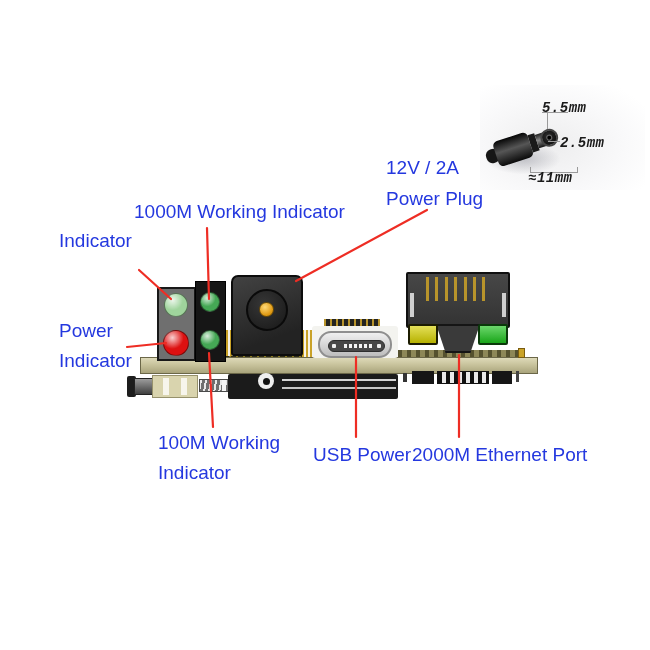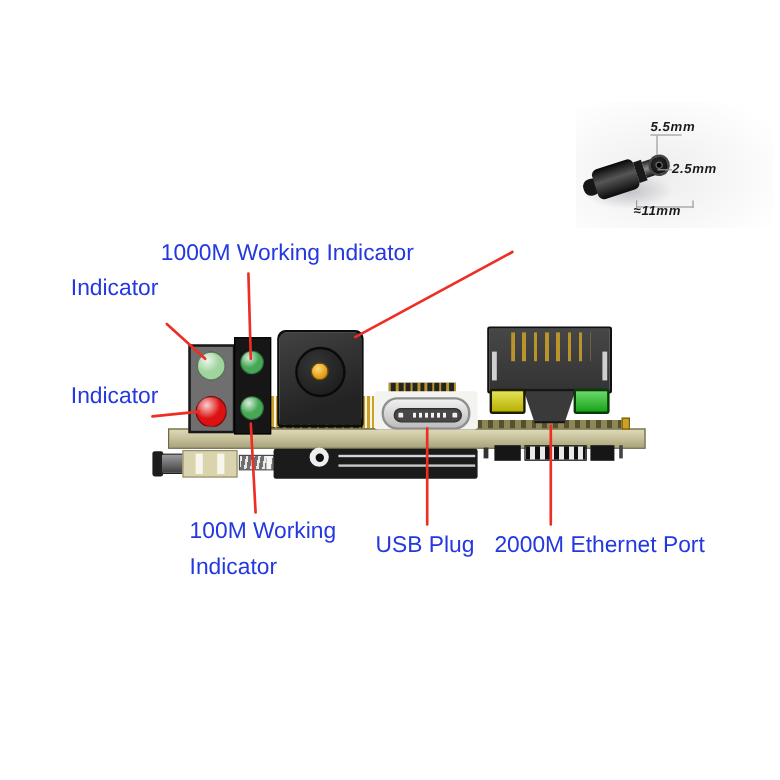--- a/index.html
+++ b/index.html
@@ -123,22 +123,22 @@
   .cable   { left:-10px; top:6px; width:14px; height:14px; background:#161616; border-radius:6px; }
   .pbody   { left:0; top:0; width:36px; height:26px; border-radius:5px;
              background:linear-gradient(180deg,#060606,#565656 45%,#0a0a0a); }
   .pneck   { left:36px; top:4px; width:7px; height:18px; background:#1a1a1a; }
   .pbarrel { left:43px; top:6px; width:12px; height:14px;
              background:linear-gradient(180deg,#222,#8a8a8a 45%,#111); }
   .ptip    { left:47px; top:4px; width:18px; height:18px; border-radius:50%;
              background:radial-gradient(circle at 45% 40%, #2e2e2e, #101010 75%); border:2px solid #454545; }
   .phole   { position:absolute; left:4px; top:4px; width:6px; height:6px; border-radius:50%;
              background:#000; border:1px solid #6a6a6a; }
-  .dim { font-family:Liberation Sans, sans-serif; font-style:italic; font-weight:700;
-         font-size:11px; color:#1a1a1a; letter-spacing:.5px; white-space:nowrap; }
+  .dim { font-family:Liberation Mono, monospace; font-style:italic; font-weight:700;
+         font-size:14px; color:#1a1a1a; letter-spacing:.5px; white-space:nowrap; }
   .dim-outer  { left:62px; top:15px; }
   .dim-inner  { left:80px; top:50px; }
   .dim-length { left:48px; top:85px; }
   .dline { background:#9a9a9a; }
   .dl1v { left:67px; top:28px; width:1px; height:16px; }
   .dl1h { left:62px; top:27px; width:26px; height:1px; }
   .dl2  { left:68px; top:56px; width:12px; height:1px; }
   .dl3h { left:50px; top:87px; width:48px; height:1px; }
   .dl3t1 { left:50px; top:82px; width:1px; height:6px; }
   .dl3t2 { left:97px; top:82px; width:1px; height:6px; }
@@ -156,27 +156,32 @@
     <line x1="213" y1="427" x2="209" y2="353"></line>
     <line x1="356" y1="437" x2="356" y2="357"></line>
     <line x1="459" y1="437" x2="459" y2="355"></line>
   </svg>
 
   <div class="blabel lbl-1000m">1000M Working Indicator</div>
   <div class="blabel lbl-5g">
     <div>Indicator</div>
   </div>
   <div class="blabel lbl-power">
+    <div>Power</div>
     <div>Indicator</div>
+  </div>
+  <div class="blabel lbl-plug">
+    <div>12V / 2A</div>
+    <div>Power Plug</div>
   </div>
   <div class="blabel lbl-100m">
     <div>100M Working</div>
     <div>Indicator</div>
   </div>
-  <div class="blabel lbl-usb">USB Plug</div>
+  <div class="blabel lbl-usb">USB Power</div>
   <div class="blabel lbl-eth">2000M Ethernet Port</div>
 
   <div class="board">
 
     <div class="strip2"></div>
     <div class="strip1"></div>
     <div class="strip3"></div>
     <div class="pinsA"></div>
     <div class="pinsB"></div>
 

